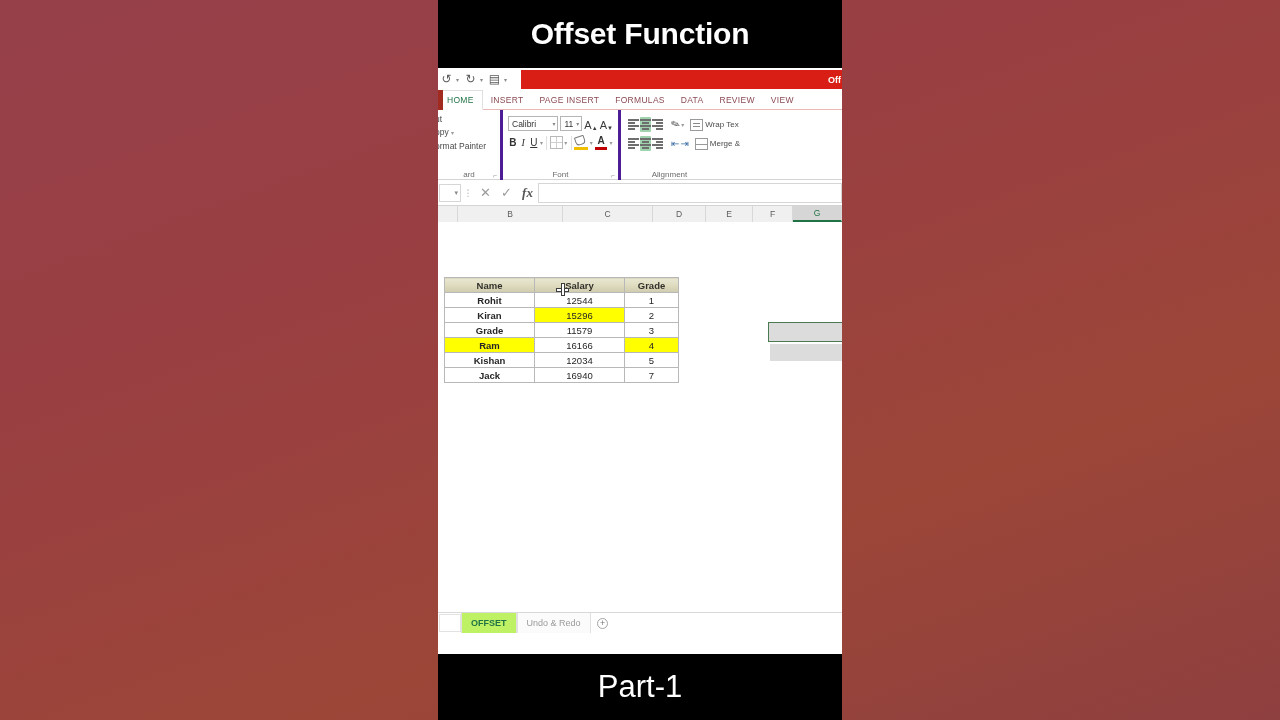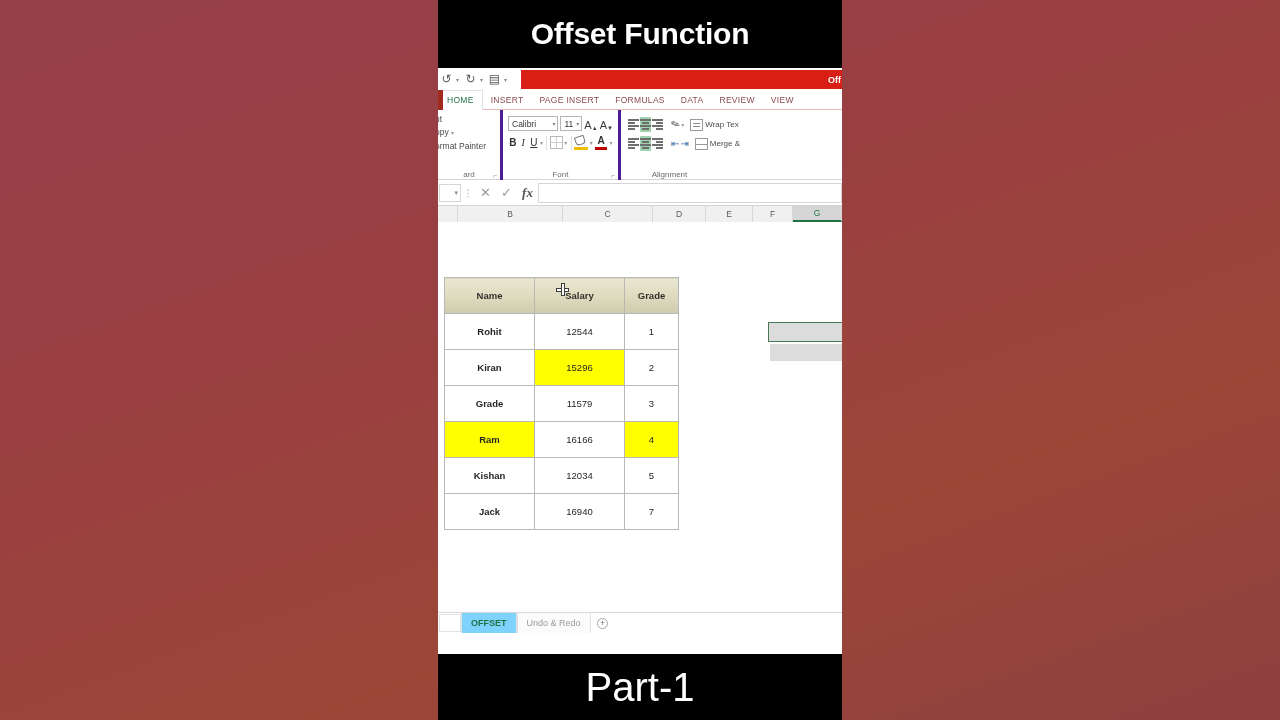--- a/index.html
+++ b/index.html
@@ -31,21 +31,21 @@
     letter-spacing: -0.2px; line-height: 1; text-align: right;
   }
 
   
   #caption-band {
     position: absolute; left: 0; bottom: 0; width: 404px; height: 66px;
     background: #000;
     display: flex; align-items: center; justify-content: center;
   }
   #caption-band .caption-text {
-    color: #ffffff; font-size: 40px; font-weight: normal; letter-spacing: 0px;
+    color: #ffffff; font-size: 31px; font-weight: normal; letter-spacing: 0px;
   }
 
   
   #excel-window {
     position: absolute; left: 0; top: 68px; width: 404px; height: 586px;
     background: #ffffff; overflow: hidden;
   }
 
   
   #excel-titlebar {
@@ -226,21 +226,21 @@
 
   
   #data-table {
     position: absolute; left: 6px; top: 55px;
     border-collapse: collapse; border: 1px solid #b0b0b0;
     background: #fff;
   }
   #data-table th, #data-table td {
     border: 1px solid #b8b8b8;
     font-size: 9.5px; text-align: center; color: #262626;
-    height: 15px; padding: 12px 4px;
+    height: 15px; padding: 1px 4px;
   }
   #data-table th {
     font-weight: bold;
     background: linear-gradient(to bottom, #e9e7d2 0%, #dedbbf 50%, #cfcbae 100%);
     color: #32302a;
   }
   #data-table td.c-name { width: 90px; font-weight: bold; }
   #data-table td.c-salary { width: 90px; }
   #data-table td.c-grade { width: 54px; }
   #data-table th.c-name { width: 90px; }
@@ -276,21 +276,21 @@
     border-top: 1px solid #d9d9d9;
   }
   #tab-scroll-stub {
     width: 22px; height: 18px; border: 1px solid #e2e2e2; margin-left: 1px; background: #fff;
   }
   .sheet-tab {
     height: 20px; display: flex; align-items: center; padding: 0 9px;
     font-size: 9px; white-space: nowrap;
     border-left: 1px solid #e0e0e0; border-right: 1px solid #e0e0e0;
   }
-  .sheet-tab.active { color: #217346; font-weight: bold; background: #7dd3fc; }
+  .sheet-tab.active { color: #217346; font-weight: bold; background: #bef264; }
   .sheet-tab.inactive { color: #9a9a9a; background: #fbfbfb; }
   .new-sheet {
     width: 24px; height: 20px; display: flex; align-items: center; justify-content: center;
     color: #9a9a9a; font-size: 12px;
   }
   .new-sheet .circ {
     width: 11px; height: 11px; border: 1px solid #a5a5a5; border-radius: 50%;
     display: flex; align-items: center; justify-content: center; font-size: 9px; line-height: 1; color: #7a7a7a;
   }
 </style>

